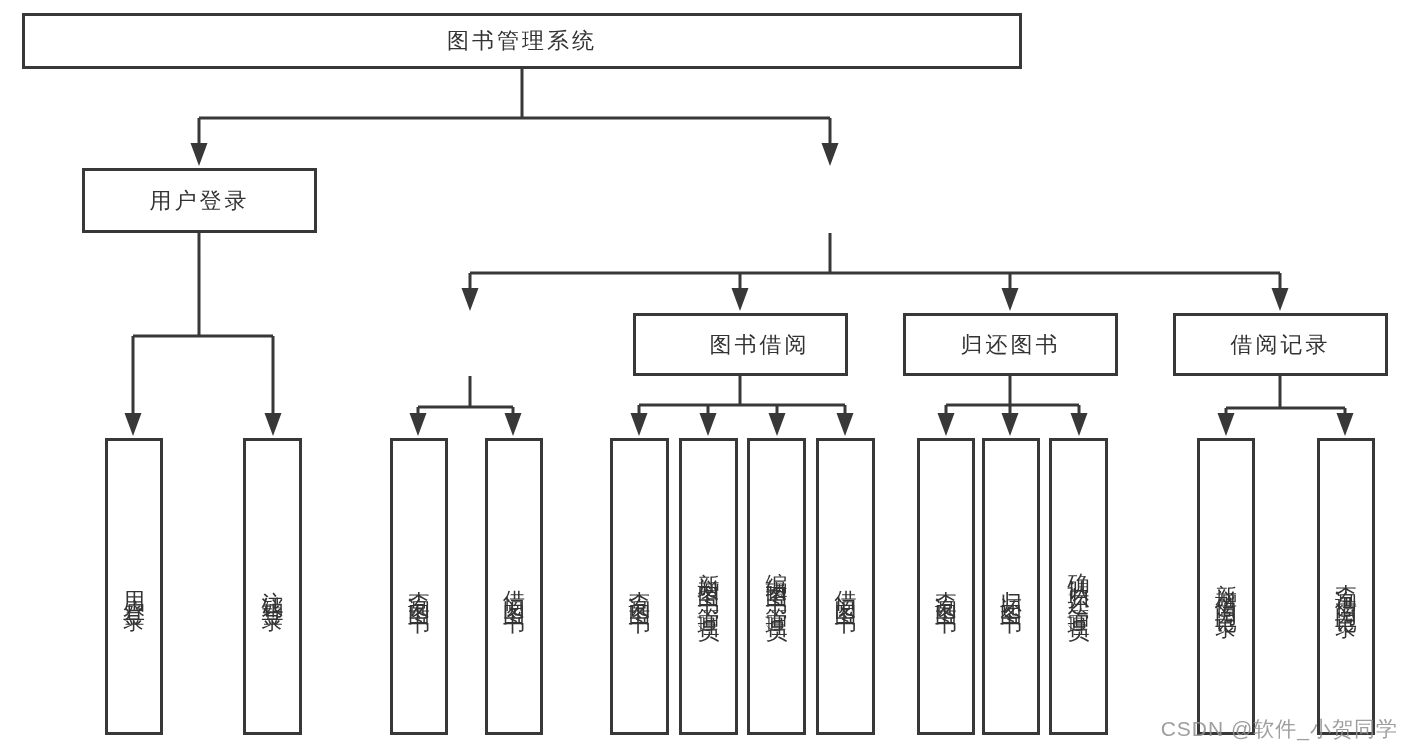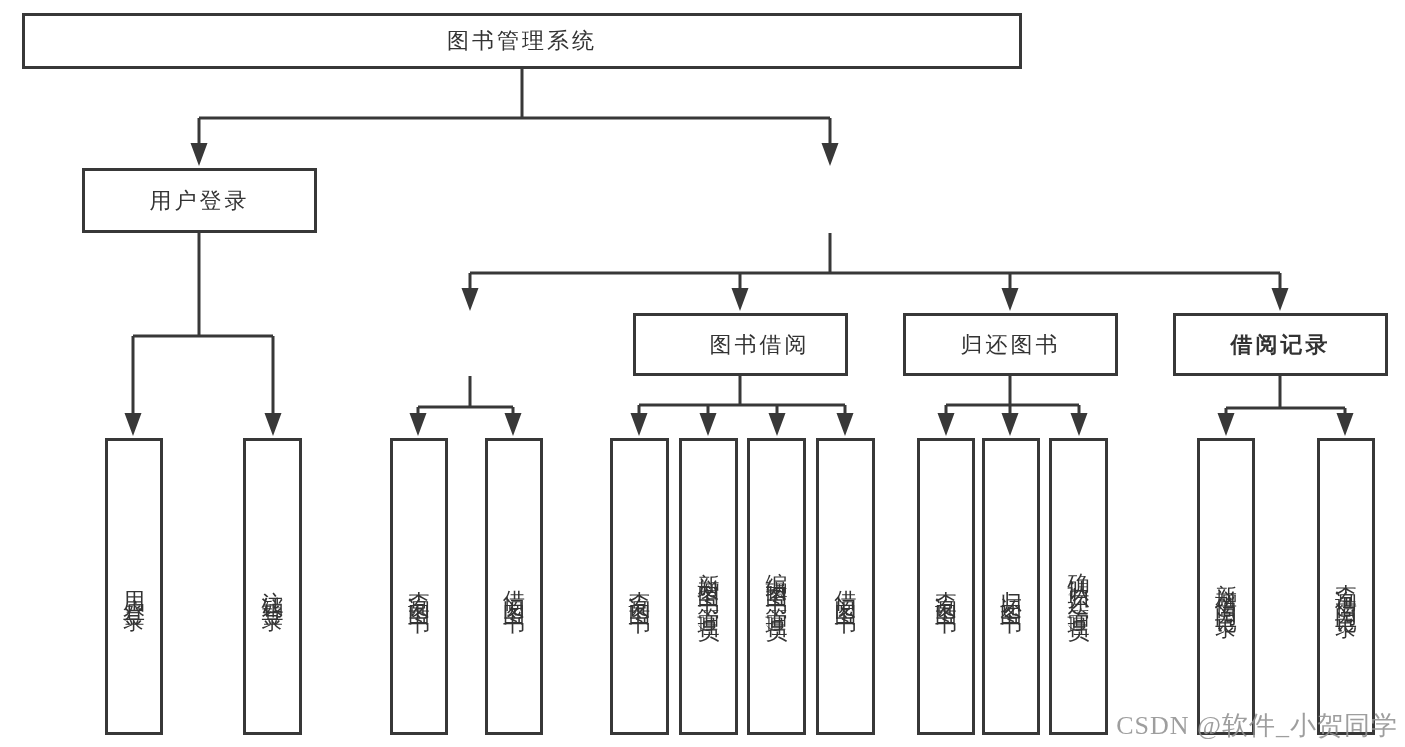--- a/index.html
+++ b/index.html
@@ -40,46 +40,45 @@
     letter-spacing: 7px;
     font-size: 22px;
   }
   
   .n-root   { left: 22px;   top: 13px;  width: 1000px; height: 56px; }
   .n-login  { left: 82px;   top: 168px; width: 235px;  height: 65px; }
   .n-mgmt   { left: 712px;  top: 168px; width: 235px;  height: 65px; }
   .n-newrec { left: 362px;  top: 313px; width: 215px;  height: 63px; }
   .n-borrow { left: 633px;  top: 313px; width: 215px;  height: 63px; padding-left: 38px; }
   .n-cur    { left: 903px;  top: 313px; width: 215px;  height: 63px; }
-  .n-rec    { left: 1173px; top: 313px; width: 215px;  height: 63px; font-weight: bold; }
+  .n-rec    { left: 1173px; top: 313px; width: 215px;  height: 63px; }
   
   .leaf { top: 438px; height: 297px; }
   .l-1  { left: 105px;  width: 58px; }
   .l-2  { left: 243px;  width: 59px; }
   .l-3  { left: 390px;  width: 58px; }
   .l-4  { left: 485px;  width: 58px; }
   .l-5  { left: 610px;  width: 59px; }
   .l-6  { left: 679px;  width: 59px; }
   .l-7  { left: 747px;  width: 59px; }
   .l-8  { left: 816px;  width: 59px; }
   .l-9  { left: 917px;  width: 58px; }
   .l-10 { left: 982px;  width: 58px; }
   .l-11 { left: 1049px; width: 59px; }
   .l-12 { left: 1197px; width: 58px; }
   .l-13 { left: 1317px; width: 58px; }
   .watermark {
     position: absolute;
     right: 7px;
     bottom: 4px;
-    font-size: 26px;
+    font-size: 21px;
     letter-spacing: 1px;
     color: rgba(145, 145, 145, 0.88);
     z-index: 10;
     white-space: nowrap;
-    font-family: Liberation Serif, serif;
   }
 </style>
 </head>
 <body>
 
 <div class="canvas">
 
   <svg class="connectors" viewBox="0 0 1405 747" xmlns="http://www.w3.org/2000/svg" aria-hidden="true">
 
     <path fill="none" stroke="#383838" stroke-width="3" d="M522,69 V118 M199,118 H830

